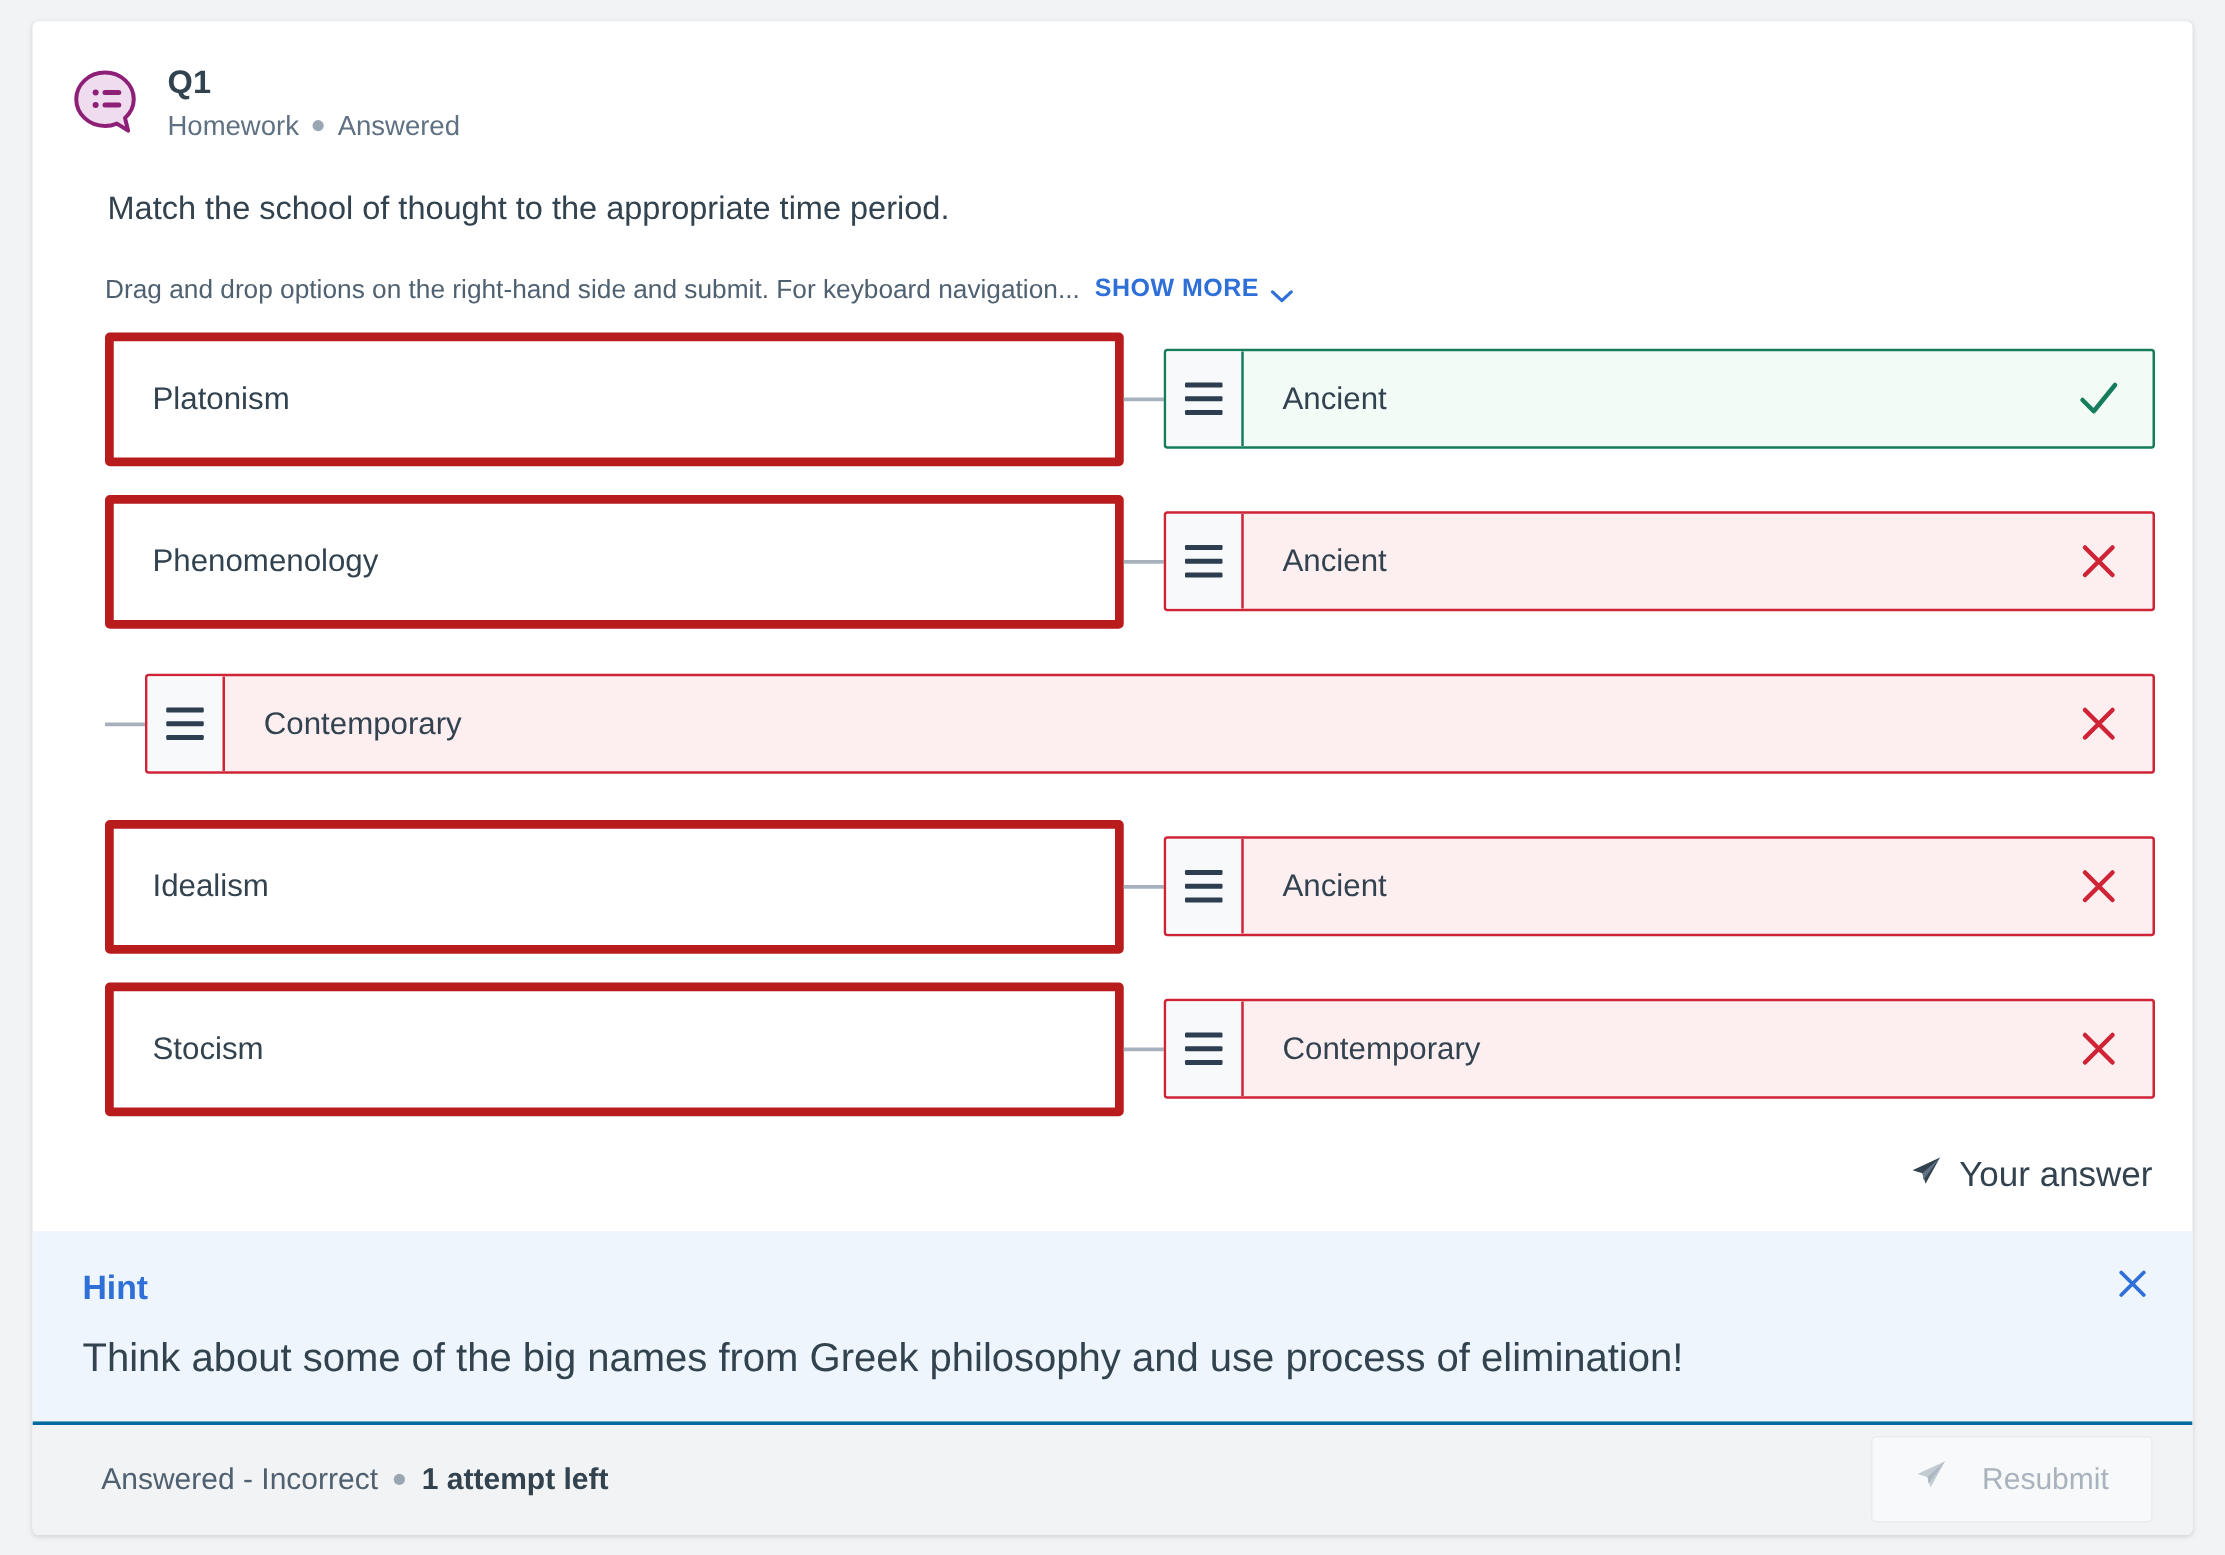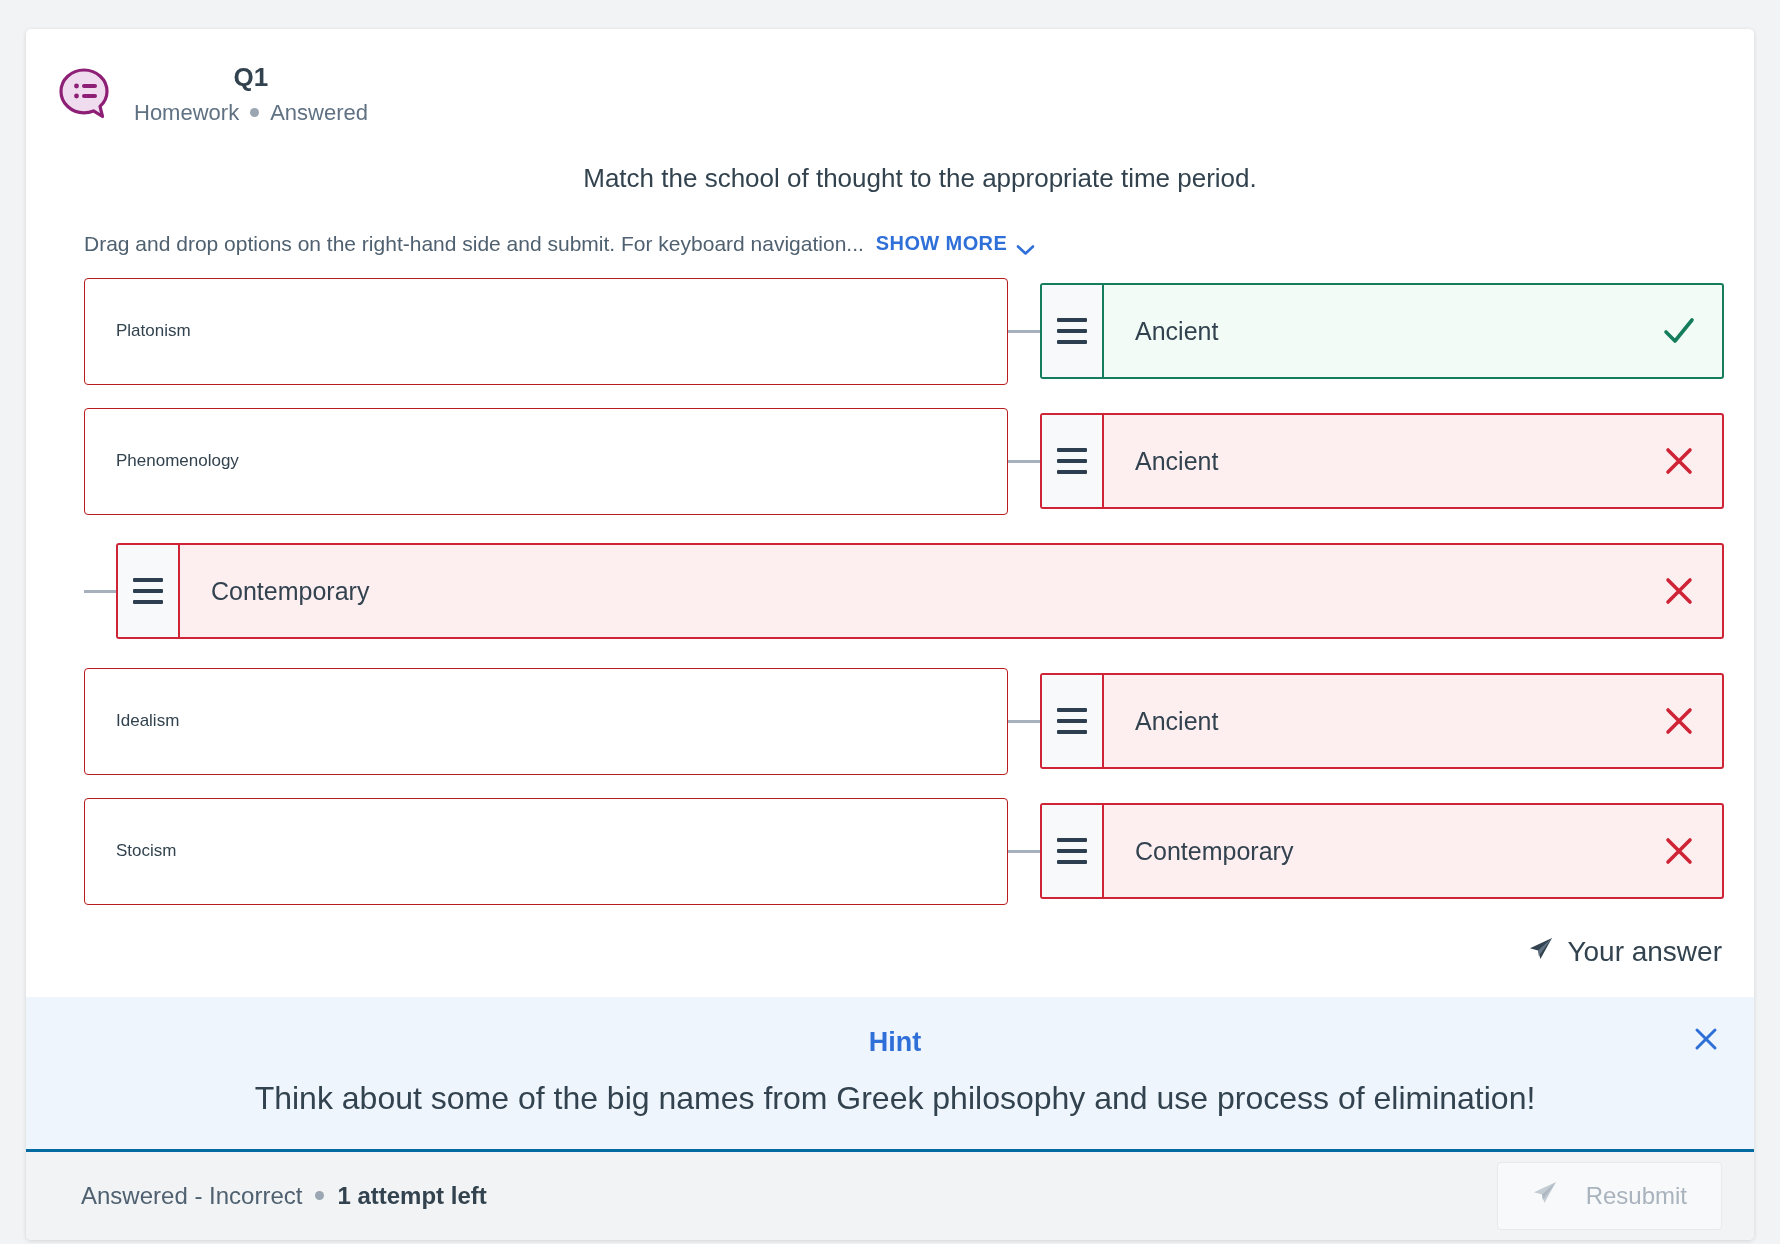--- a/index.html
+++ b/index.html
@@ -17,30 +17,29 @@
     position: relative;
     width: 1780px;
     height: 1244px;
     background: #f2f3f4;
     overflow: hidden;
   }
 
   .card {
     position: absolute;
     left: 26px;
-    top: 29px;
+    top: 17px;
     width: 1728px;
     height: 1211px;
     background: #ffffff;
     border-radius: 5px;
     box-shadow: 0 1px 4px rgba(0,0,0,0.13);
     overflow: hidden;
     display: flex;
     flex-direction: column;
-    text-align: center;
   }
 
   
   .q-header {
     display: flex;
     align-items: flex-start;
     padding: 32px 0 0 30px;
   }
   .q-icon {
     width: 56px;
@@ -105,40 +104,40 @@
     padding: 0 30px 0 58px;
     flex: 0 0 auto;
   }
   .match-row {
     display: flex;
     align-items: center;
     height: 107px;
     margin-bottom: 23px;
   }
   .left-card {
-    width: 924px;
+    width: 815px;
     height: 107px;
-    border: 1px solid #b91c1c;
+    border: 7px solid #b91c1c;
     border-radius: 4px;
     background: #fff;
     display: flex;
     align-items: center;
     padding-left: 31px;
-    font-size: 17px;
+    font-size: 25px;
     color: #32434f;
   }
   .connector {
     width: 32px;
     height: 3px;
     background: #a7b1bd;
     flex: 0 0 32px;
   }
   .right-wrap {
     flex: 1 1 auto;
-    height: 96px;
+    height: 80px;
     display: flex;
     align-items: stretch;
     border-radius: 3px;
     overflow: hidden;
     position: relative;
   }
   .right-wrap.correct {
     border: 2px solid #167d5c;
     background: #f3fbf7;
   }

